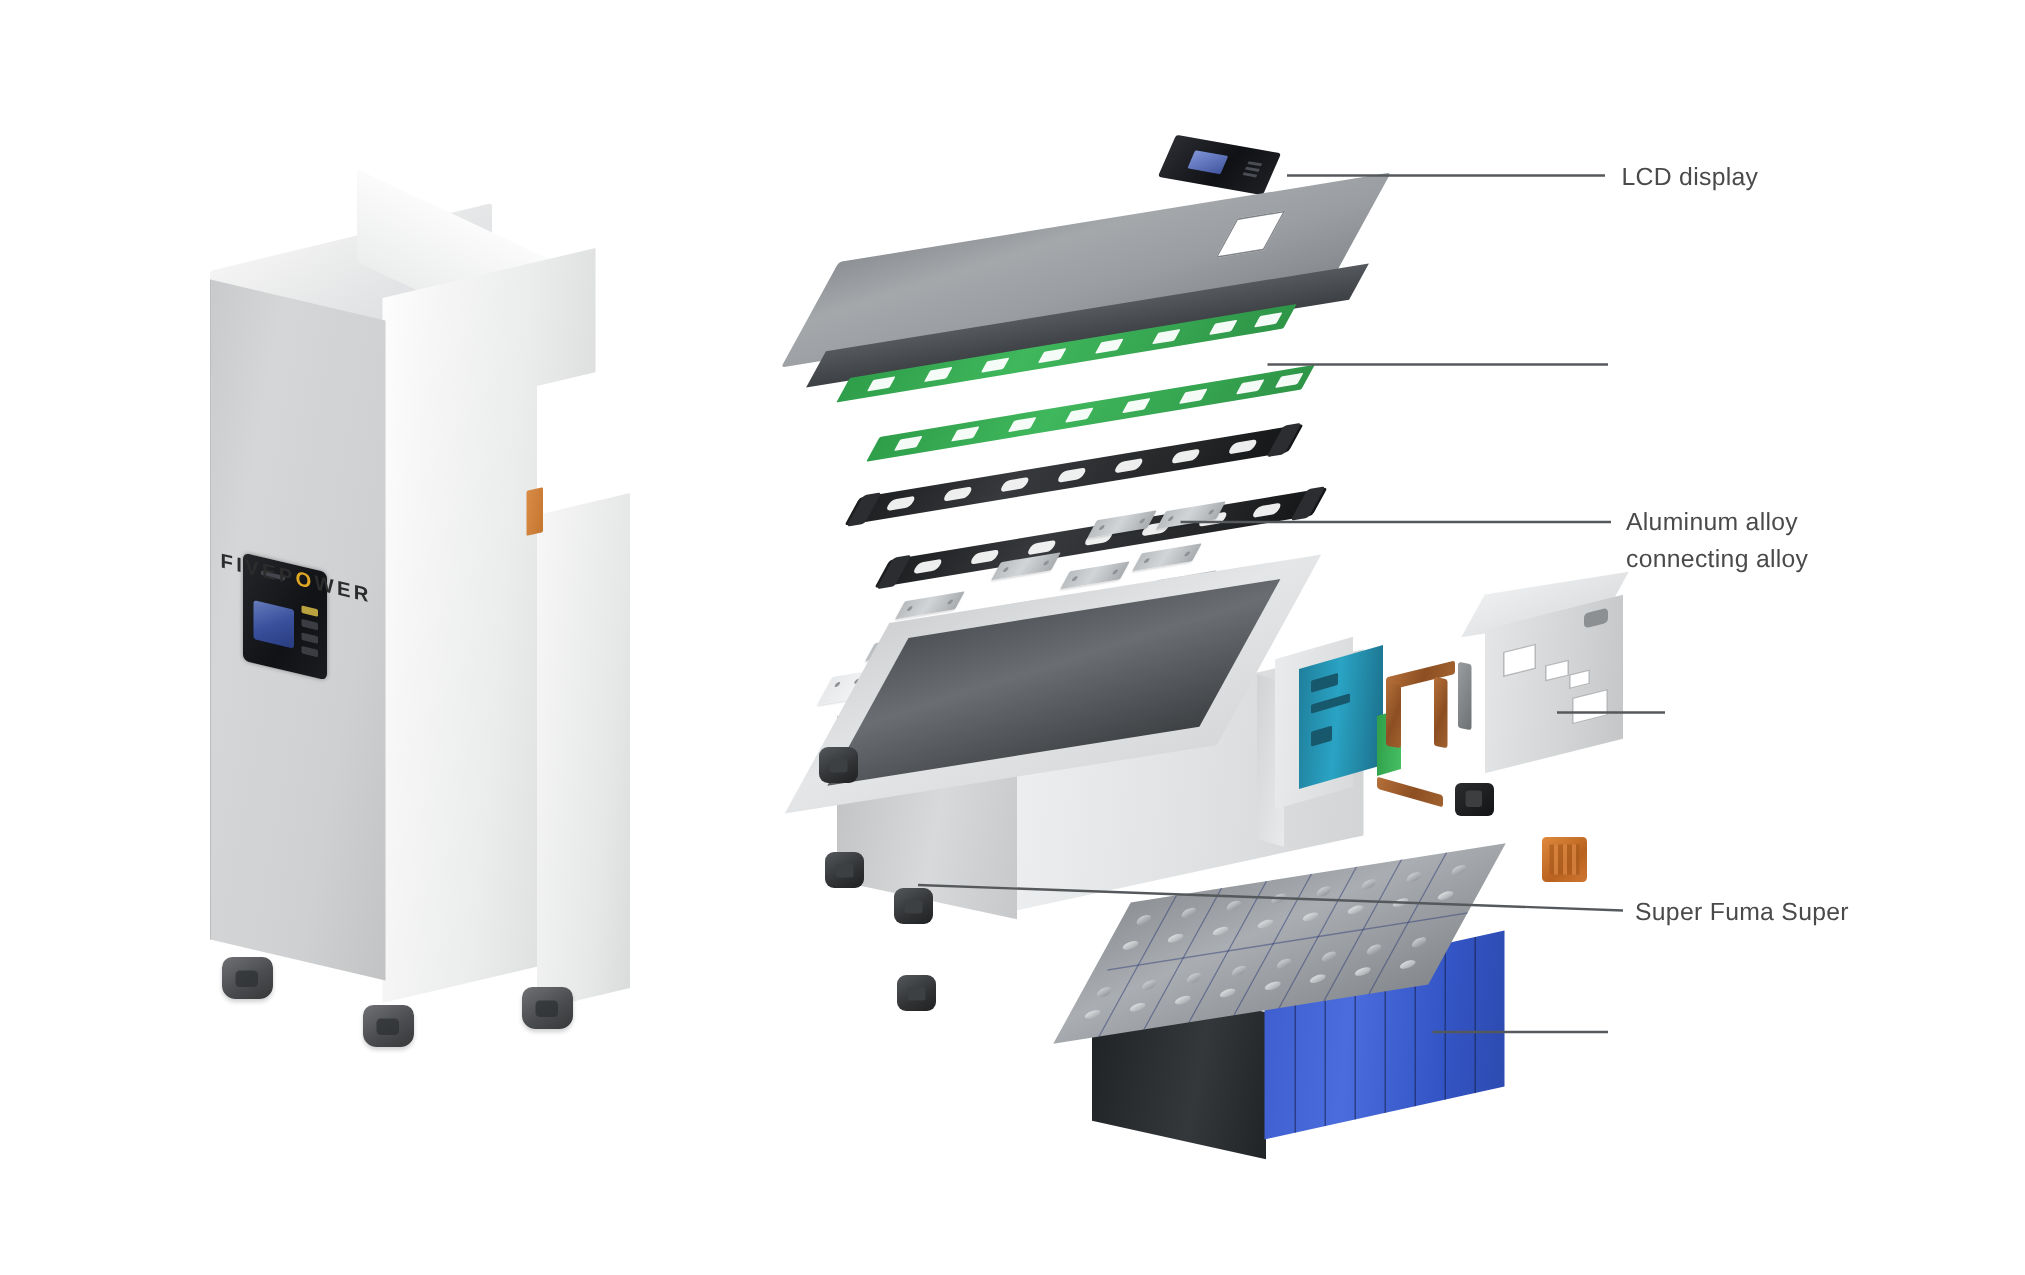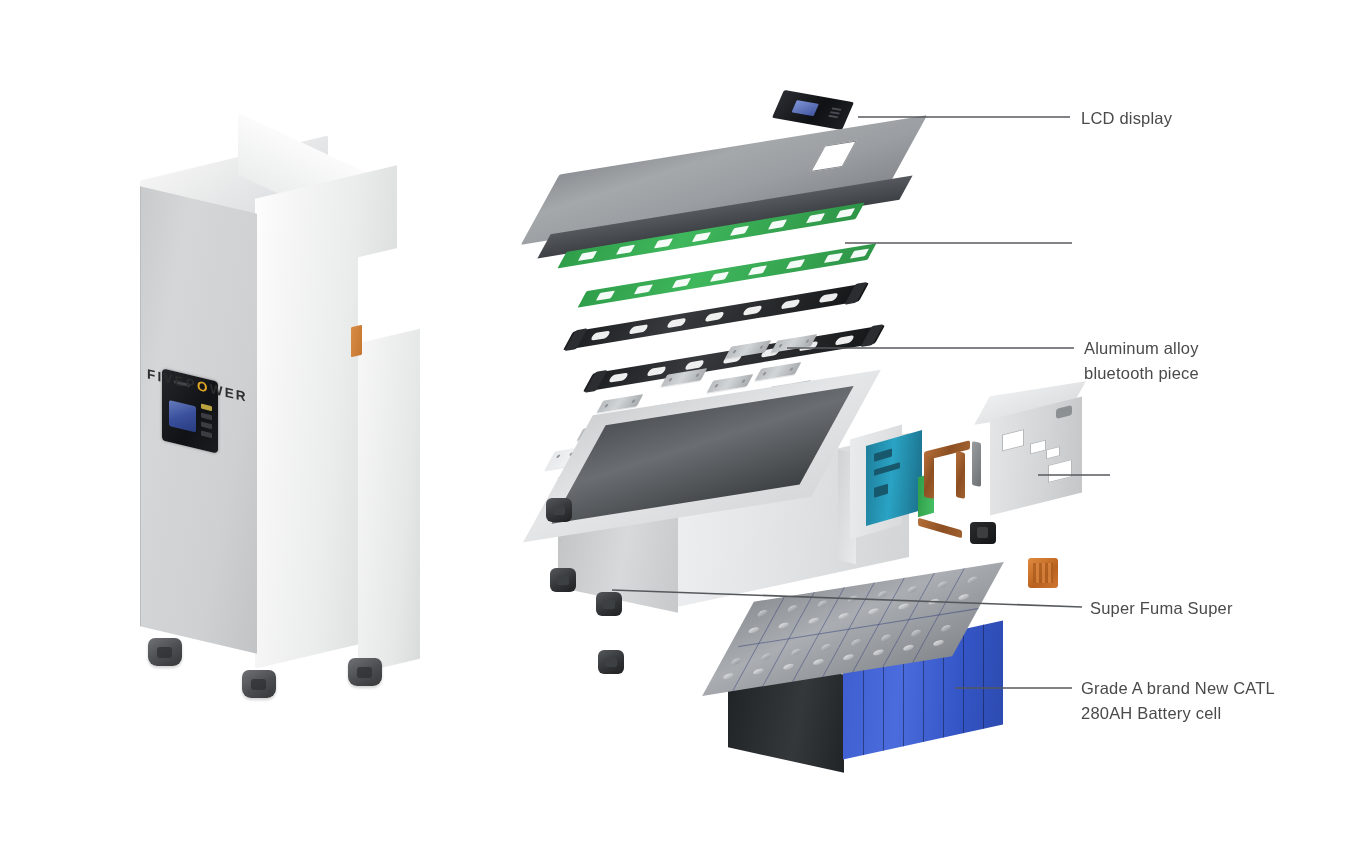--- a/index.html
+++ b/index.html
@@ -390,18 +390,16 @@
         <line x1="845" y1="243" x2="1072" y2="243"></line>
         <line x1="787" y1="348" x2="1074" y2="348"></line>
         <line x1="1038" y1="475" x2="1110" y2="475"></line>
         <line x1="612" y1="590" x2="1082" y2="607"></line>
         <line x1="955" y1="688" x2="1072" y2="688"></line>
       </g>
   </svg>
 
   <div class="callout" style="left:1081px;top:106px;">LCD   display</div>
   <div class="callout" style="left:1084px;top:336px;">Aluminum alloy
-bluetooth piece</div>
+connecting alloy</div>
   <div class="callout" style="left:1090px;top:596px;">Super Fuma Super</div>
-  <div class="callout" style="left:1081px;top:676px;">Grade A brand New CATL
-280AH Battery cell</div>
 
 </div>
 
 </body></html>

